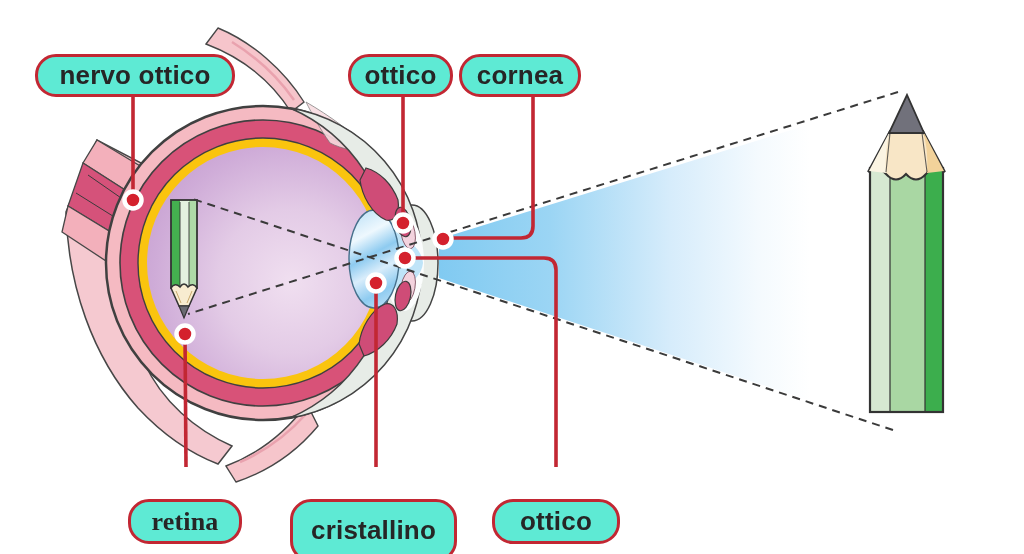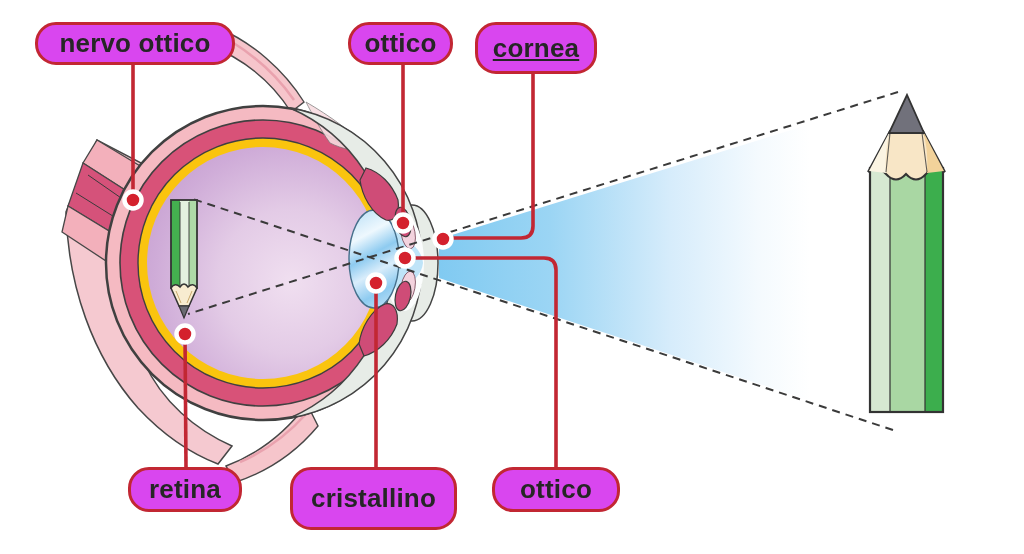--- a/index.html
+++ b/index.html
@@ -1,27 +1,27 @@
 <!DOCTYPE html>
 <html style="--accent: #c22733; --dot: #d4212d;"><head>
 <meta charset="utf-8">
 <style>
   html,body{margin:0;padding:0;background:#ffffff;}
   #stage{position:relative;width:1024px;height:554px;background:#ffffff;overflow:hidden;
          font-family:"Liberation Sans","DejaVu Sans",sans-serif;}
   #art{position:absolute;left:0;top:0;}
   .callout{position:absolute;display:flex;align-items:center;justify-content:center;
-           box-sizing:border-box;background:#d946ef;
+           box-sizing:border-box;background:#5eead4;
            border:3.5px solid var(--accent,#c22733);border-radius:21px;
            font-weight:bold;font-size:26px;color:#262626;letter-spacing:.2px;
-           z-index:5;white-space:nowrap;}
+           z-index:5;white-space:nowrap;margin-top:32px;}
   .lbl-nervo-ottico{left:35px;top:22px;width:200px;height:43px;}
   .lbl-iride{left:348px;top:22px;width:105px;height:43px;}
-  .lbl-cornea{left:475px;top:22px;width:122px;height:52px;text-decoration:underline;}
-  .lbl-retina{left:128px;top:467px;width:114px;height:45px;}
+  .lbl-cornea{left:459px;top:22px;width:122px;height:43px;}
+  .lbl-retina{left:128px;top:467px;width:114px;height:45px;font-family:Liberation Serif, serif;}
   .lbl-cristallino{left:290px;top:467px;width:167px;height:63px;}
   .lbl-pupilla{left:492px;top:467px;width:128px;height:45px;}
   .connector{stroke:var(--accent,#c22733);stroke-width:3.6;fill:none;}
   .dot{fill:var(--dot,#d4212d);stroke:#ffffff;stroke-width:4.5;}
 </style>
 </head>
 <body>
 
 <div id="stage">
 

